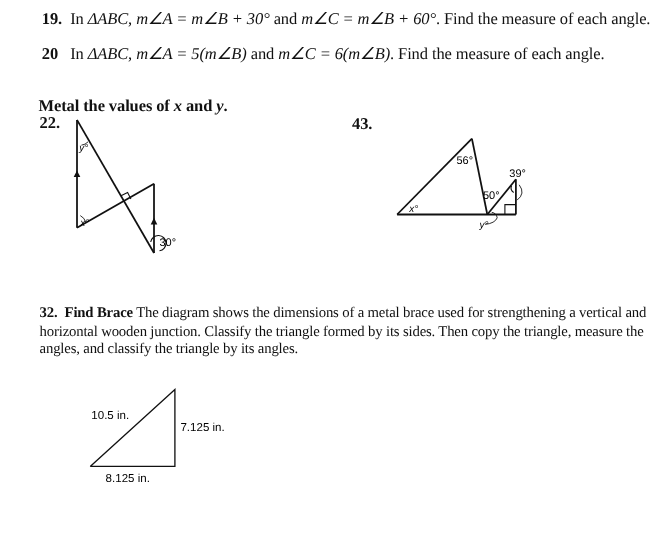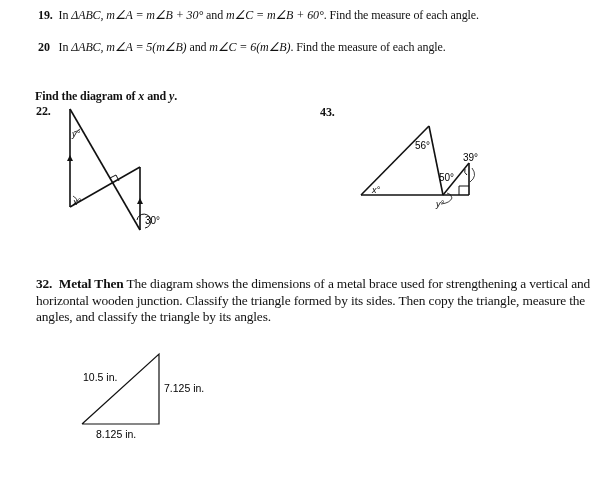--- a/index.html
+++ b/index.html
@@ -1,39 +1,39 @@
 <!DOCTYPE html>
 <html><head>
 <meta charset="utf-8">
 <style>
   html, body { margin:0; padding:0; background:#ffffff; }
   body { width:604px; height:492px; position:relative; overflow:hidden;
          font-family:"Liberation Serif", serif; color:#111; }
   .abs { position:absolute; }
-  .q { font-size:12px; white-space:nowrap; letter-spacing:-0.1px; }
+  .q { font-size:15px; white-space:nowrap; letter-spacing:-0.1px; }
   .num { font-weight:bold; }
   .ital { font-style:italic; }
   .para { font-size:13.4px; line-height:16.5px; width:560px; letter-spacing:-0.15px; }
   svg text { font-family:"Liberation Sans", sans-serif; }
 </style>
 </head>
 <body>
 
 <div class="abs q" style="left:38px; top:8px;">
   <span class="num">19.</span>&nbsp;
   <span>In </span><span class="ital">ΔABC</span><span class="ital">, m∠A = m∠B + 30°</span><span> and </span><span class="ital">m∠C = m∠B + 60°</span><span>. Find the measure of each angle.</span>
 </div>
 
 <div class="abs q" style="left:38px; top:40px;">
   <span class="num">20</span>&nbsp;&nbsp;
   <span>In </span><span class="ital">ΔABC</span><span class="ital">, m∠A = 5(m∠B)</span><span> and </span><span class="ital">m∠C = 6(m∠B)</span><span>. Find the measure of each angle.</span>
 </div>
 
 <div class="abs q" style="left:35px; top:89px; font-weight:bold;">
-  <span>Find the diagram of </span><span class="ital">x</span><span> and </span><span class="ital">y</span><span>.</span>
+  <span>Metal the values of </span><span class="ital">x</span><span> and </span><span class="ital">y</span><span>.</span>
 </div>
 
 <div class="abs q num" style="left:36px; top:104px;text-align:right;">22.</div>
 
 <svg class="abs" style="left:0; top:0;" width="604" height="492">
   <g stroke="#111" stroke-width="1.6" fill="none">
 
     <line x1="70" y1="109" x2="70" y2="207"></line>
 
     <line x1="70" y1="109" x2="140" y2="230"></line>
@@ -80,21 +80,21 @@
   </g>
   <text x="415" y="149" font-size="10">56°</text>
   <text x="463" y="161" font-size="10">39°</text>
   <text x="439" y="181" font-size="10">50°</text>
   <text x="372" y="193" font-size="9" font-style="italic">x°</text>
   <text x="436" y="207" font-size="9" font-style="italic">y°</text>
 </svg>
 
 <div class="abs para" style="left:36px; top:276px;">
   <span class="num">32.</span>&nbsp;
-  <b>Metal Then</b><span> The diagram shows the dimensions of a metal brace used for strengthening a vertical and horizontal wooden junction. Classify the triangle formed by its sides. Then copy the triangle, measure the angles, and classify the triangle by its angles.</span>
+  <b>Find Brace</b><span> The diagram shows the dimensions of a metal brace used for strengthening a vertical and horizontal wooden junction. Classify the triangle formed by its sides. Then copy the triangle, measure the angles, and classify the triangle by its angles.</span>
 </div>
 
 <svg class="abs" style="left:0; top:0;" width="604" height="492">
   <g stroke="#111" stroke-width="1.2" fill="none">
     <polyline points="82,424 159,354 159,424 82,424"></polyline>
   </g>
   <text x="83" y="381" font-size="10.5">10.5 in.</text>
   <text x="164" y="392" font-size="10.5">7.125 in.</text>
   <text x="96" y="438" font-size="10.5">8.125 in.</text>
 </svg>

